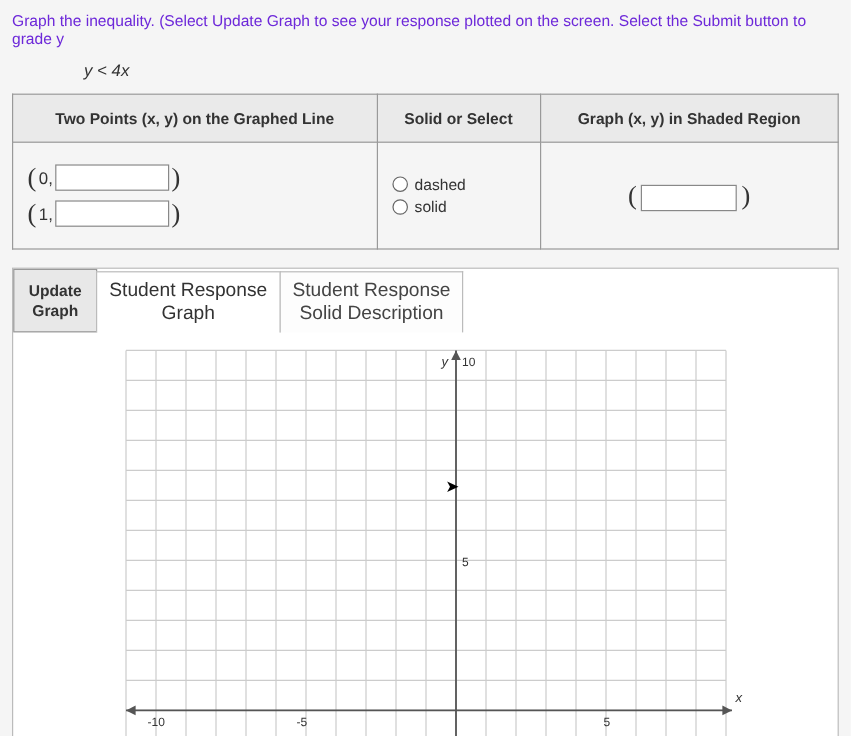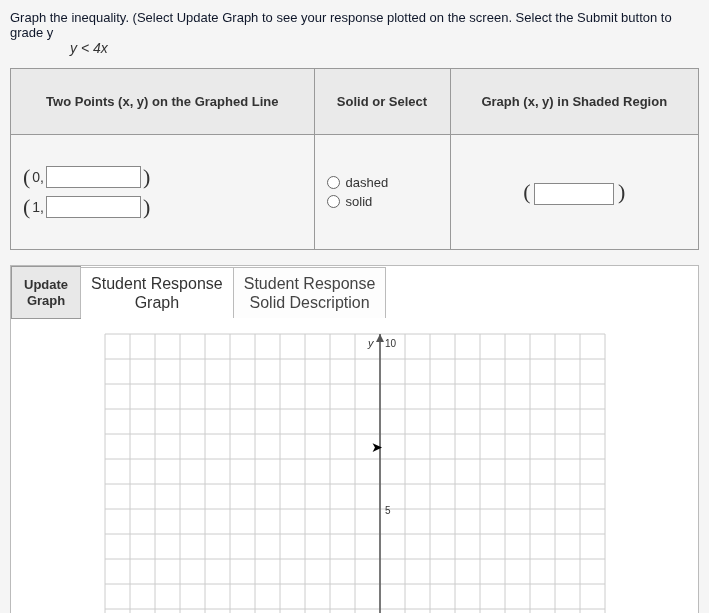--- a/index.html
+++ b/index.html
@@ -1,30 +1,30 @@
 <!DOCTYPE html>
 <html><head>
 <meta charset="utf-8">
 <style>
 * { box-sizing: border-box; margin: 0; padding: 0; }
 body { font-family: Arial, sans-serif; font-size: 13px; color: #333; background: #f5f5f5; padding: 10px; width: 709px; }
-.instructions { font-size: 13px; color: #0f172a; }
+.instructions { font-size: 13px; color: #6d28d9; margin-bottom: 10px; }
 .inequality { font-style: italic; margin: 0 0 12px 60px; font-size: 14px; }
 table.main { border-collapse: collapse; margin-bottom: 15px; width: 100%; }
-table.main th, table.main td { border: 1px solid #999; padding: 25px 12px; vertical-align: middle; }
+table.main th, table.main td { border: 1px solid #999; padding: 12px 12px; vertical-align: middle; }
 table.main th { background: #eaeaea; font-weight: bold; font-size: 13px; text-align: center; }
 .paren-group { display: flex; align-items: center; gap: 2px; margin: 4px 0; }
 .big-paren { font-size: 22px; font-family: serif; color: #333; }
 .coord-prefix { font-size: 14px; }
 input.coord { width: 95px; height: 22px; border: 1px solid #888; background: #fff; padding: 2px 4px; font-size: 13px; }
 input.shaded { width: 80px; height: 22px; border: 1px solid #888; background: #fff; padding: 2px 4px; font-size: 13px; }
 .radio-row { display: flex; align-items: center; gap: 6px; margin: 4px 0; }
 .radio-circle { width: 13px; height: 13px; border: 1px solid #666; border-radius: 50%; background: #fff; display: inline-block; }
 .graph-section { border: 1px solid #bbb; background: #fff; padding: 0; position: relative; }
-.tabs-row { display: flex; align-items: center; }
+.tabs-row { display: flex; align-items: flex-end; }
 .update-btn { background: #e8e8e8; border: 1px solid #999; padding: 10px 12px; font-size: 13px; font-weight: bold; text-align: center; line-height: 1.2; cursor: pointer; }
 .tab { border: 1px solid #bbb; border-bottom: none; padding: 6px 10px; font-size: 16px; text-align: center; background: #fff; margin-left: -1px; line-height: 1.2; }
 .tab.inactive { background: #fdfdfd; color: #444; }
 .graph-area { padding: 10px; }
 svg.grid { display: block; margin: 0 auto; }
 </style>
 </head>
 <body>
 
 <div class="instructions">Graph the inequality. (Select Update Graph to see your response plotted on the screen. Select the Submit button to grade y</div>

